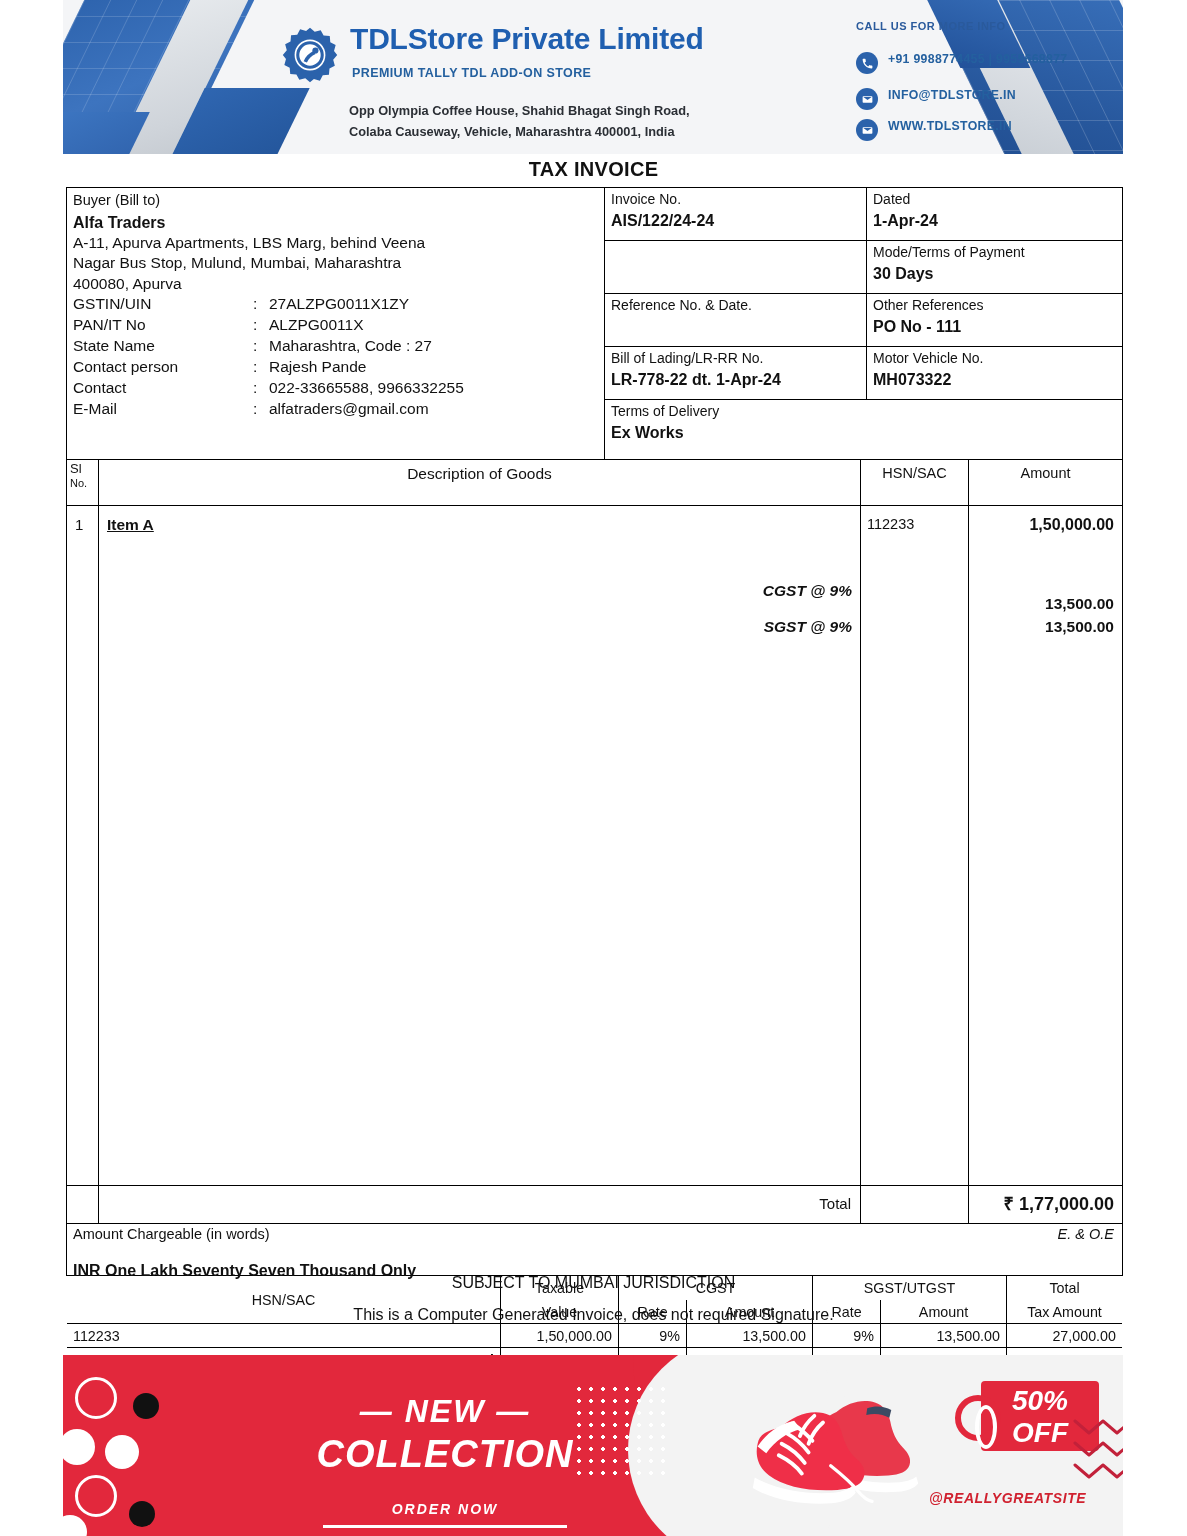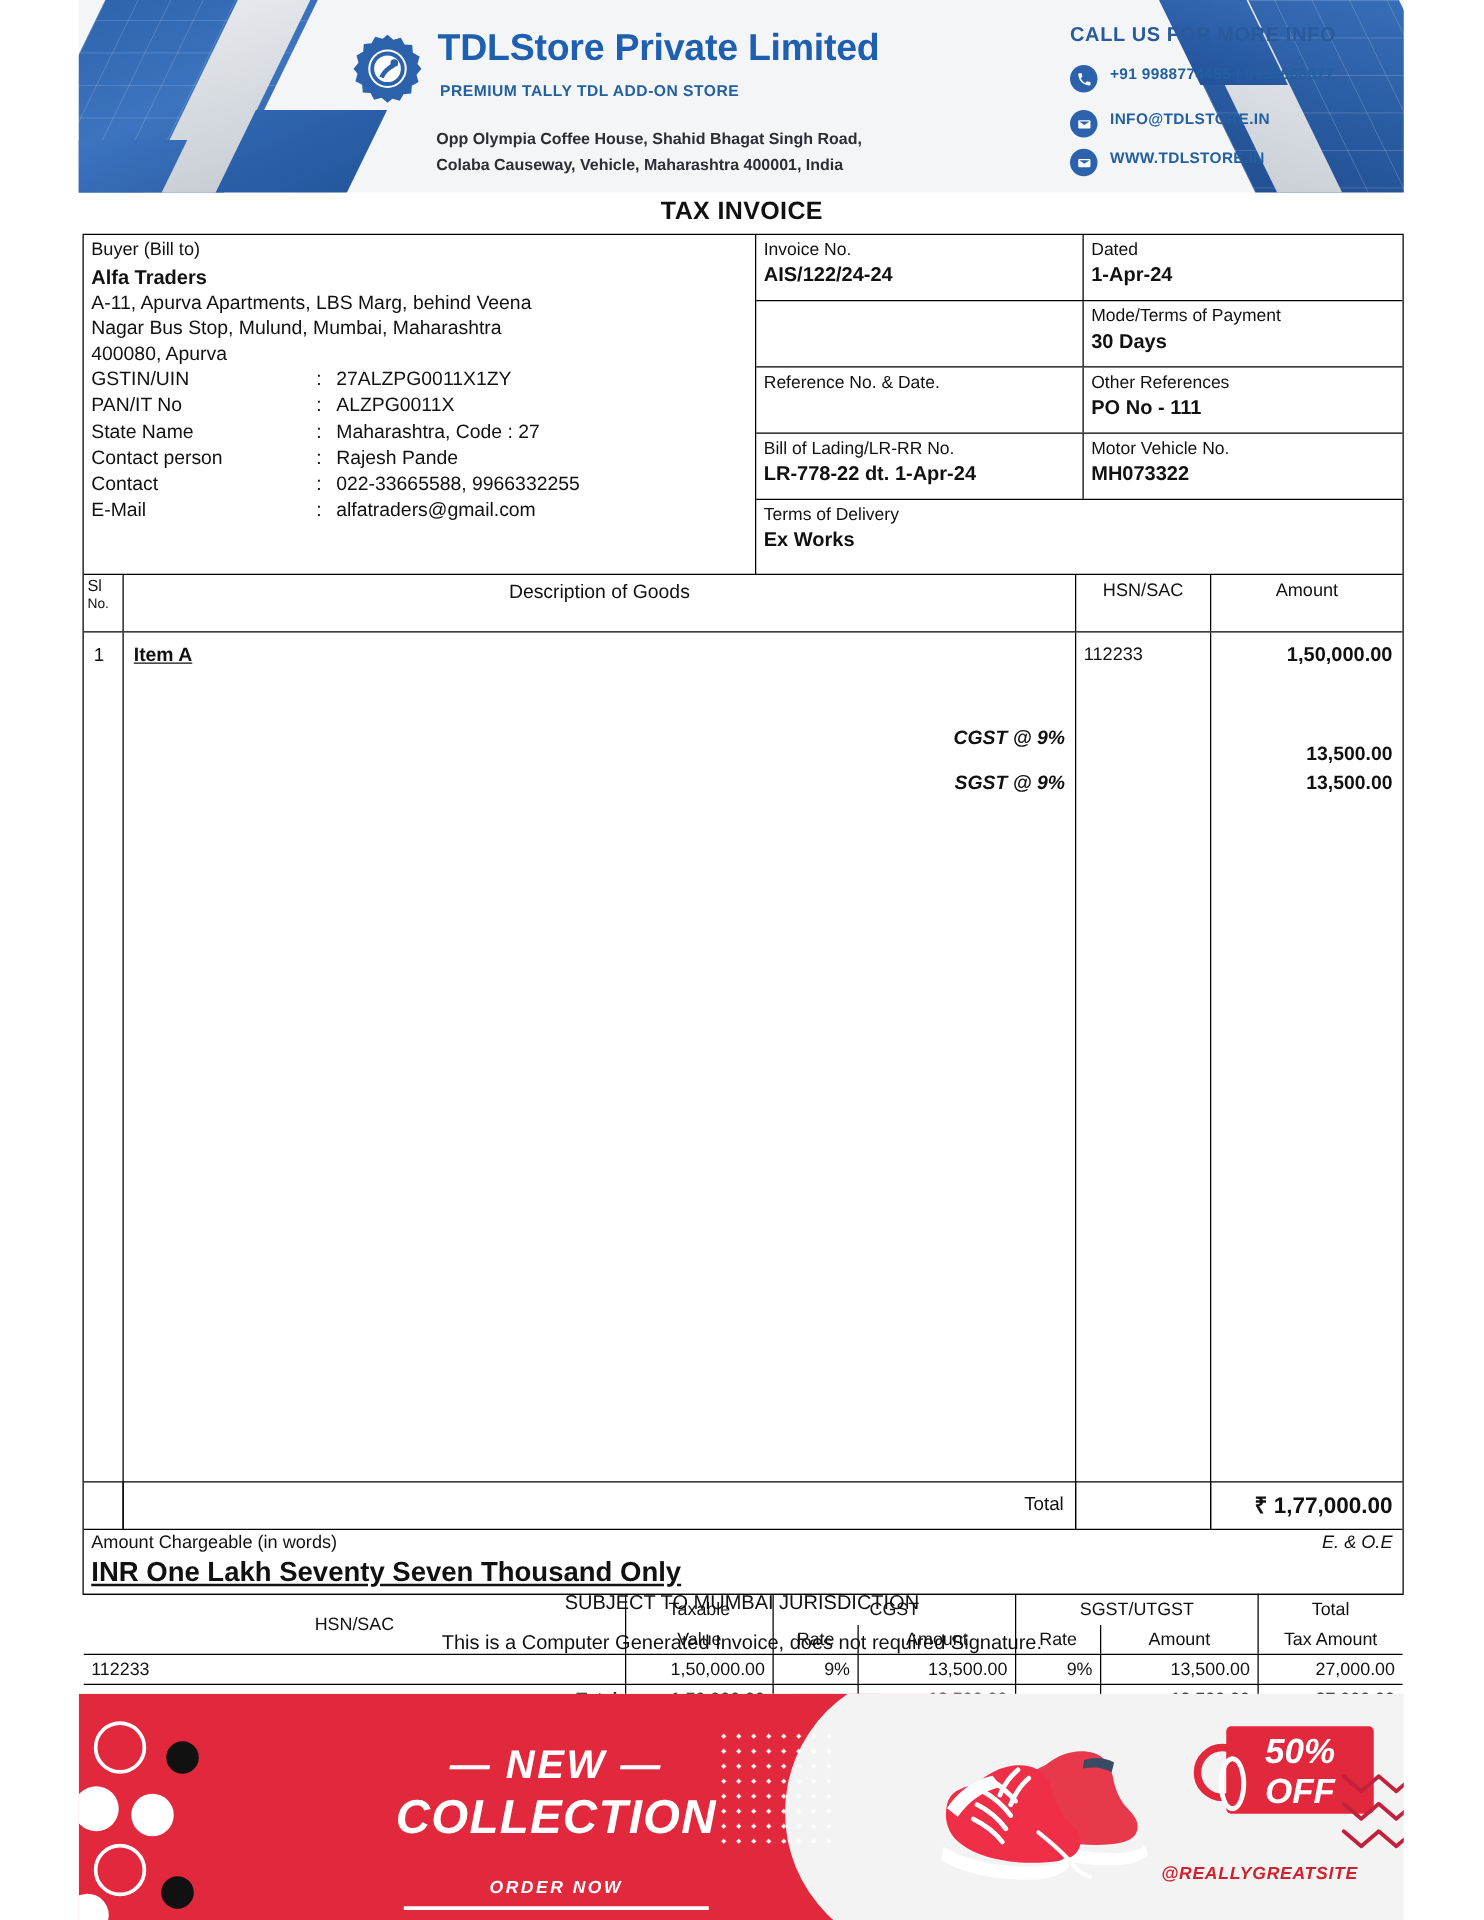--- a/index.html
+++ b/index.html
@@ -53,21 +53,21 @@
           transform: skewX(26deg); }
 
   .logo-wrap { position:absolute; left:218px; top:26px; width:58px; height:58px; }
   .co-name { position:absolute; left:287px; top:22px; font-size:30px; font-weight:bold;
              color:#1f5fb0; letter-spacing:-.2px; white-space:nowrap; }
   .co-tag  { position:absolute; left:289px; top:66px; font-size:12.5px; font-weight:bold;
              color:#24609f; letter-spacing:.4px; white-space:nowrap; }
   .co-addr { position:absolute; left:286px; top:100px; font-size:12.8px; font-weight:bold;
              color:#2b2f35; line-height:1.65; white-space:nowrap; }
 
-  .call-lbl { position:absolute; left:793px; top:20px; font-size:16px; font-weight:bold;
+  .call-lbl { position:absolute; left:793px; top:20px; font-size:11px; font-weight:bold;
               color:#2a5a9c; letter-spacing:.5px; white-space:nowrap; }
   .cinfo { position:absolute; left:793px; display:flex; align-items:flex-start; gap:10px;
            font-size:12.3px; font-weight:bold; color:#24609f; letter-spacing:.3px; white-space:nowrap; }
   .cinfo.r1 { top:52px; } .cinfo.r2 { top:88px; } .cinfo.r3 { top:119px; }
   .cicon { width:22px; height:22px; border-radius:50%; background:#2b62ab;
            display:flex; align-items:center; justify-content:center; flex:0 0 22px; }
 
   
   .title { position:absolute; left:0; top:158px; width:1187px; text-align:center;
            font-size:20px; font-weight:bold; letter-spacing:.3px; }
@@ -128,21 +128,21 @@
   .totstrip .c-desc { text-align:right; padding-right:9px; font-size:15px; height:38px;
                       line-height:36px; }
   .totstrip .c-sl, .totstrip .c-hsn { height:38px; }
   .totstrip .c-amt { text-align:right; padding-right:8px; font-size:18px; font-weight:bold;
                      height:38px; line-height:36px; }
 
   
   .chg { position:relative; height:52px; border-bottom:1.6px solid #000; padding:2px 8px 0 6px; }
   .chg-lbl { font-size:14.5px; }
   .chg-eoe { position:absolute; right:8px; top:2px; font-size:14.5px; font-style:italic; }
-  .chg-val { font-size:22px; font-weight:bold; margin-top:3px;text-decoration:underline; }
+  .chg-val { font-size:16px; font-weight:bold; margin-top:20px; }
 
   
   .tax { border-bottom:1.6px solid #000; }
   .tx-r { display:flex; }
   .tx-r1 { height:24px; } .tx-r2 { height:23px; }
   .tx-d  { height:24px; border-top:1.4px solid #000; }
   .tx-t  { height:25px; border-top:1.4px solid #000; }
   .tx-c { border-right:1.4px solid #000; font-size:14.3px; text-align:center;
           display:flex; align-items:center; justify-content:center; }
   .tx-c.last { border-right:none; }

